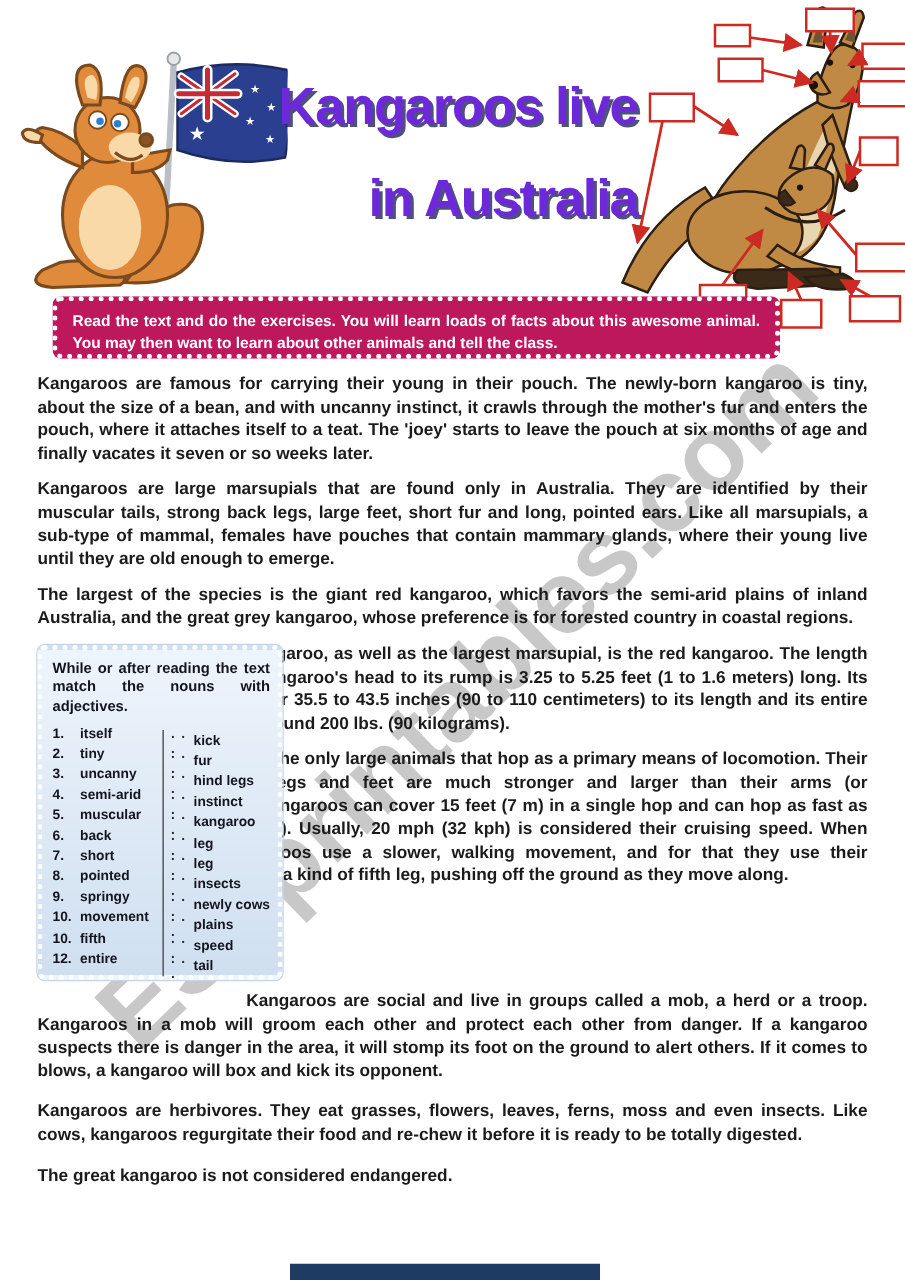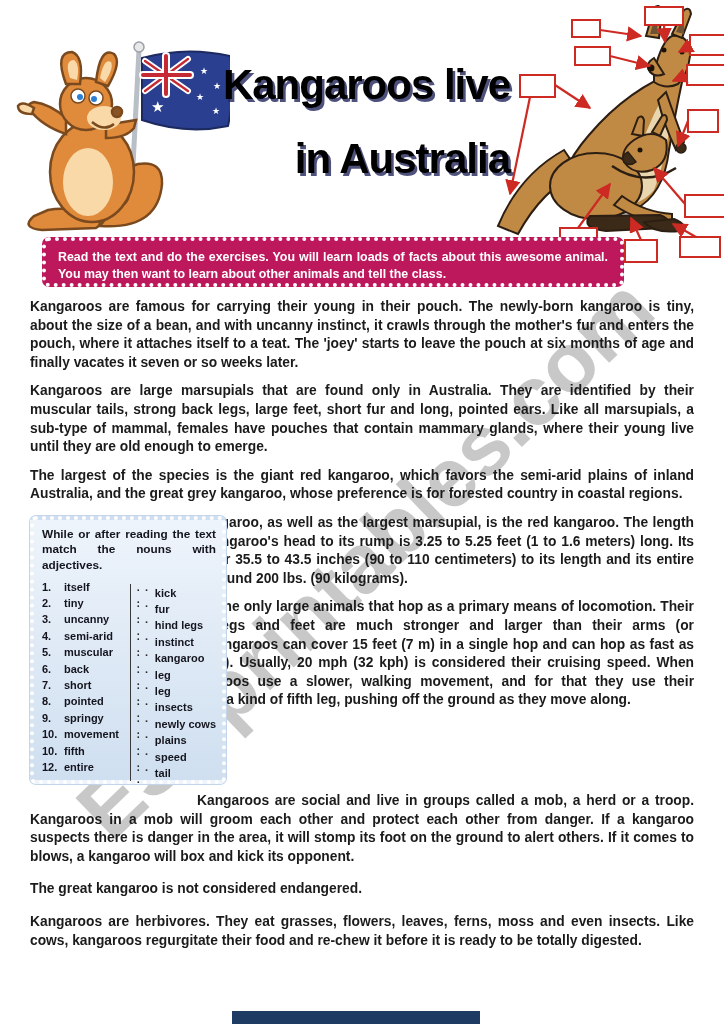--- a/index.html
+++ b/index.html
@@ -4,21 +4,21 @@
 <style>
   html,body{margin:0;padding:0;background:#ffffff;}
   .page{position:relative;width:724px;height:1024px;background:#ffffff;overflow:hidden;
         font-family:"Liberation Sans",sans-serif;color:#1b1b1b;}
 
   
   .header{position:absolute;left:0;top:0;width:724px;height:300px;}
   .cartoon{position:absolute;left:8px;top:34px;width:222px;height:200px;}
   .title{position:absolute;left:198px;top:48px;width:312px;text-align:right;
          font-size:42px;line-height:74px;font-weight:bold;letter-spacing:-1px;
-         color:#000000;text-shadow:2.5px 2.5px 0 rgba(35,38,92,.8);}
+         color:#6d28d9;text-shadow:2.5px 2.5px 0 rgba(35,38,92,.8);}
   .diagram{position:absolute;right:0;top:0;width:230px;height:305px;}
 
   
   .banner{position:absolute;left:42px;top:237px;width:582px;height:50px;
           background:#be185d;border-radius:7px;border:4px dotted #ffffff;
           box-sizing:border-box;display:flex;align-items:flex-end;}
   .banner p{margin:0;padding:0 12px;color:#ffffff;font-weight:bold;font-size:12.4px;
             line-height:17px;text-align:justify;}
 
   
@@ -319,18 +319,18 @@
             </div>
         </div>
       </div>
       <div class="middle-text">
         <p>The largest kangaroo, as well as the largest marsupial, is the red kangaroo. The length from the red kangaroo's head to its rump is 3.25 to 5.25 feet (1 to 1.6 meters) long. Its tail adds another 35.5 to 43.5 inches (90 to 110 centimeters) to its length and its entire body weighs around 200 lbs. (90 kilograms).</p>
         <p>Kangaroos are the only large animals that hop as a primary means of locomotion. Their springy hind legs and feet are much stronger and larger than their arms (or "forelimbs"). Kangaroos can cover 15 feet (7 m) in a single hop and can hop as fast as 30 mph (48 kph). Usually, 20 mph (32 kph) is considered their cruising speed. When feeding, kangaroos use a slower, walking movement, and for that they use their muscular tail as a kind of fifth leg, pushing off the ground as they move along.</p>
       </div>
     </div>
 
     <p class="p-indent">Kangaroos are social and live in groups called a mob, a herd or a troop. Kangaroos in a mob will groom each other and protect each other from danger. If a kangaroo suspects there is danger in the area, it will stomp its foot on the ground to alert others. If it comes to blows, a kangaroo will box and kick its opponent.</p>
+    <p class="p-gap">Kangaroos are herbivores. They eat grasses, flowers, leaves, ferns, moss and even insects. Like cows, kangaroos regurgitate their food and re-chew it before it is ready to be totally digested.</p>
     <p class="p-gap">The great kangaroo is not considered endangered.</p>
-    <p class="p-gap">Kangaroos are herbivores. They eat grasses, flowers, leaves, ferns, moss and even insects. Like cows, kangaroos regurgitate their food and re-chew it before it is ready to be totally digested.</p>
   </div>
 
   <div class="footer-bar"></div>
 </div>
 
 </body></html>

